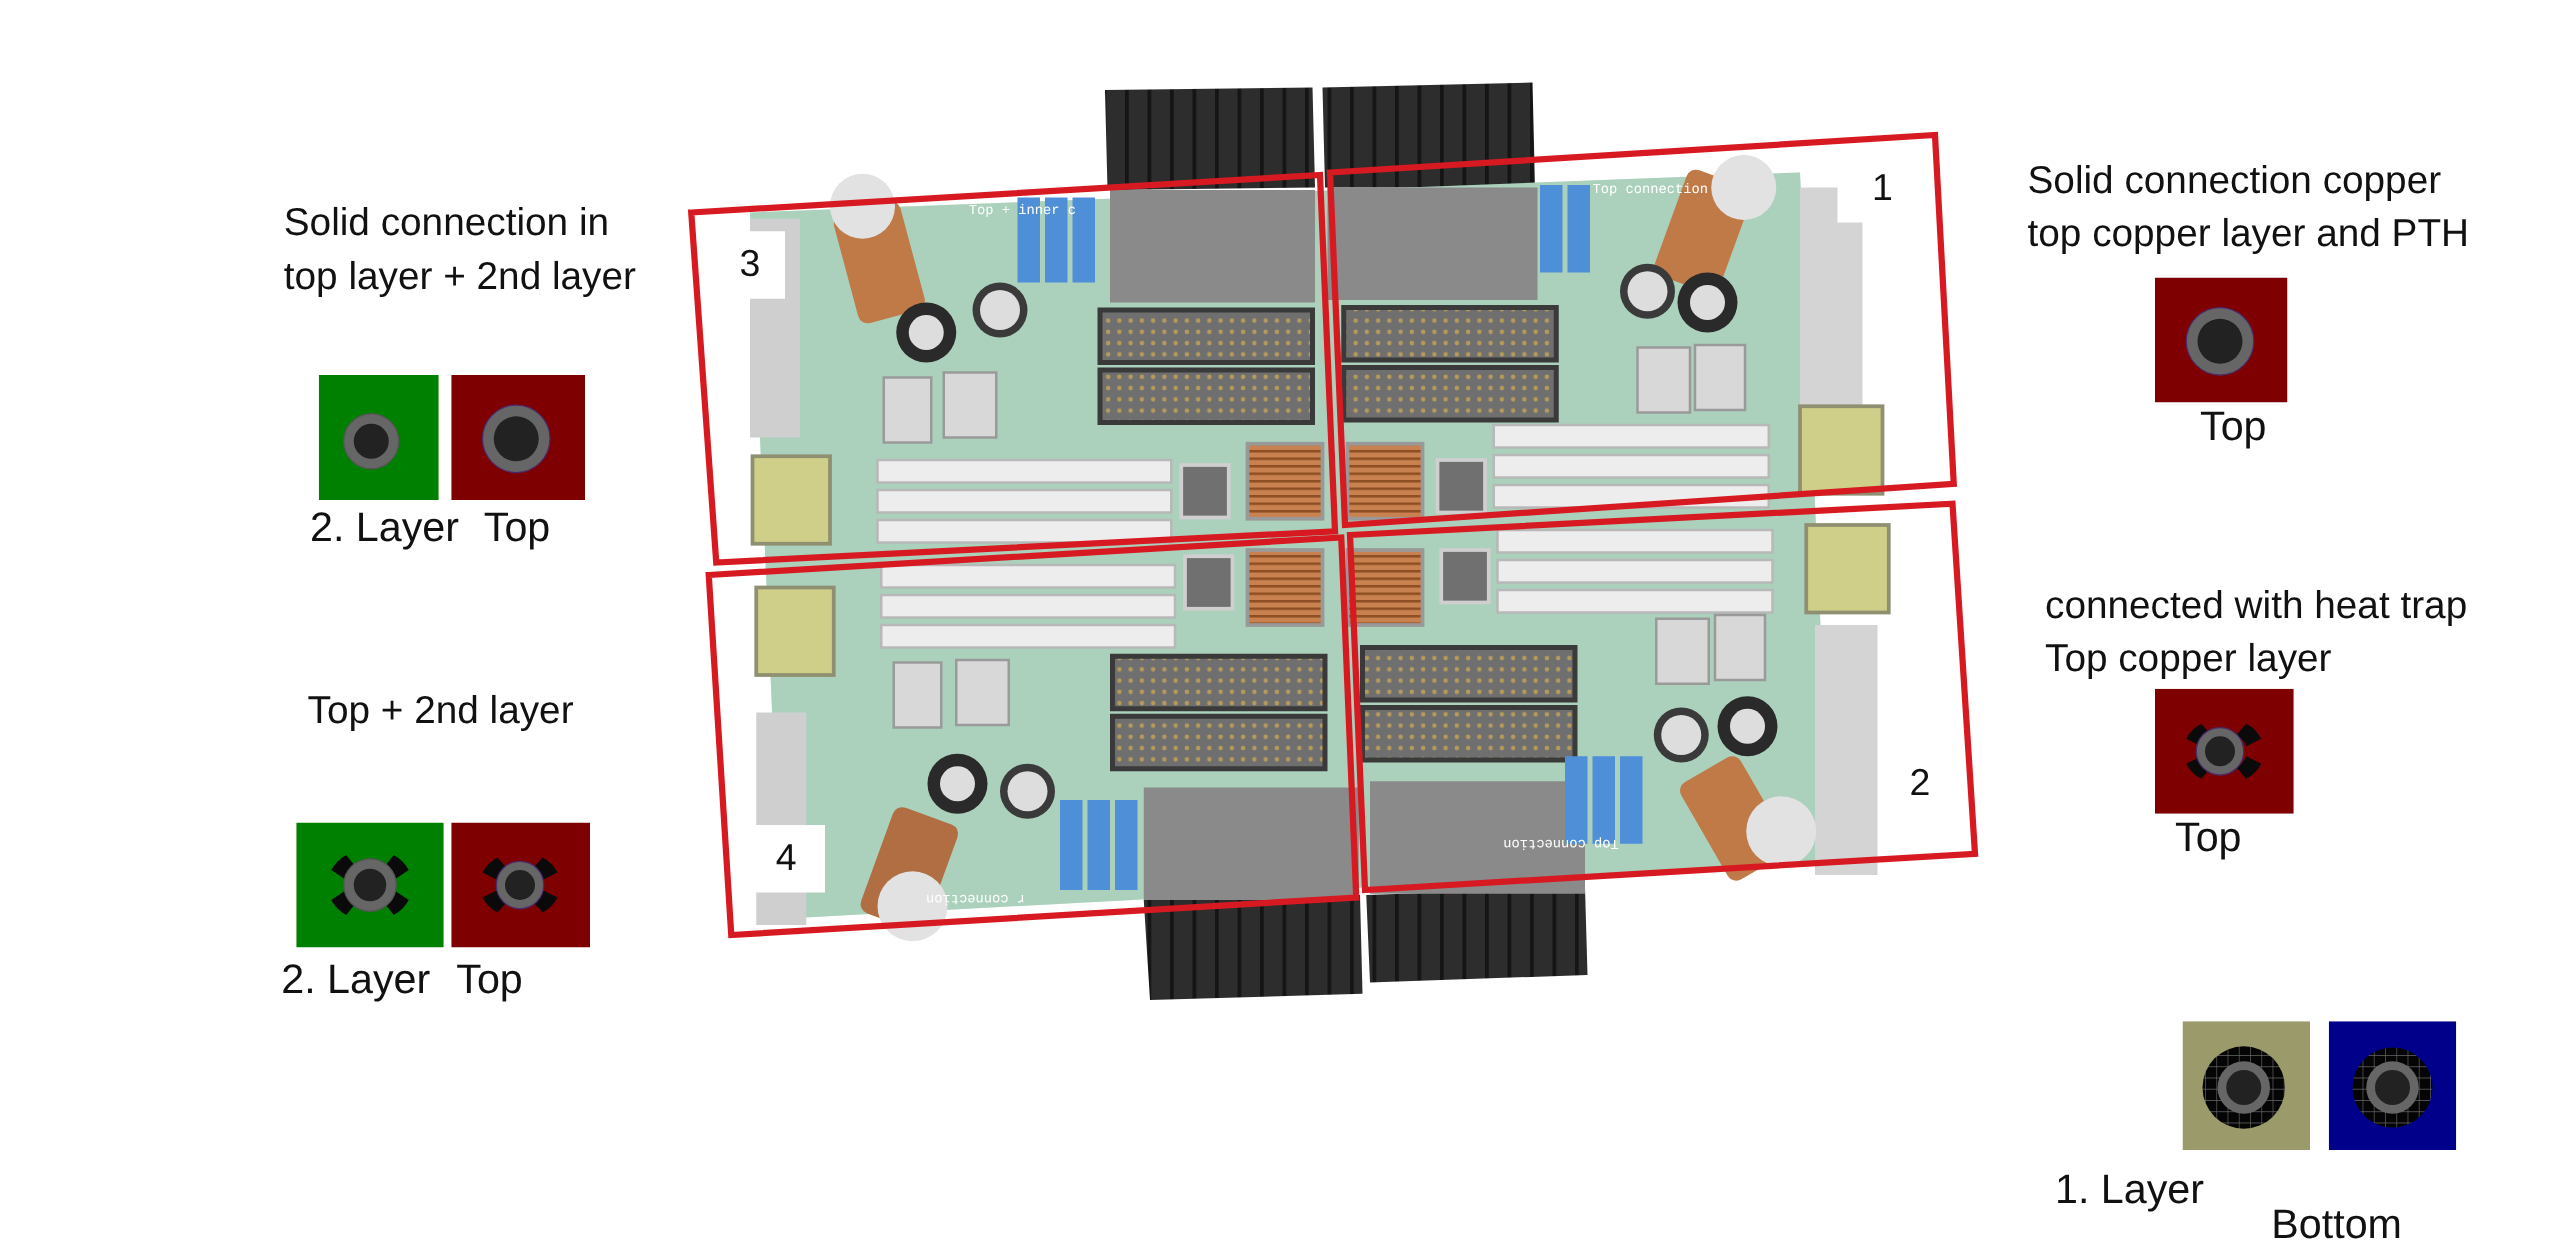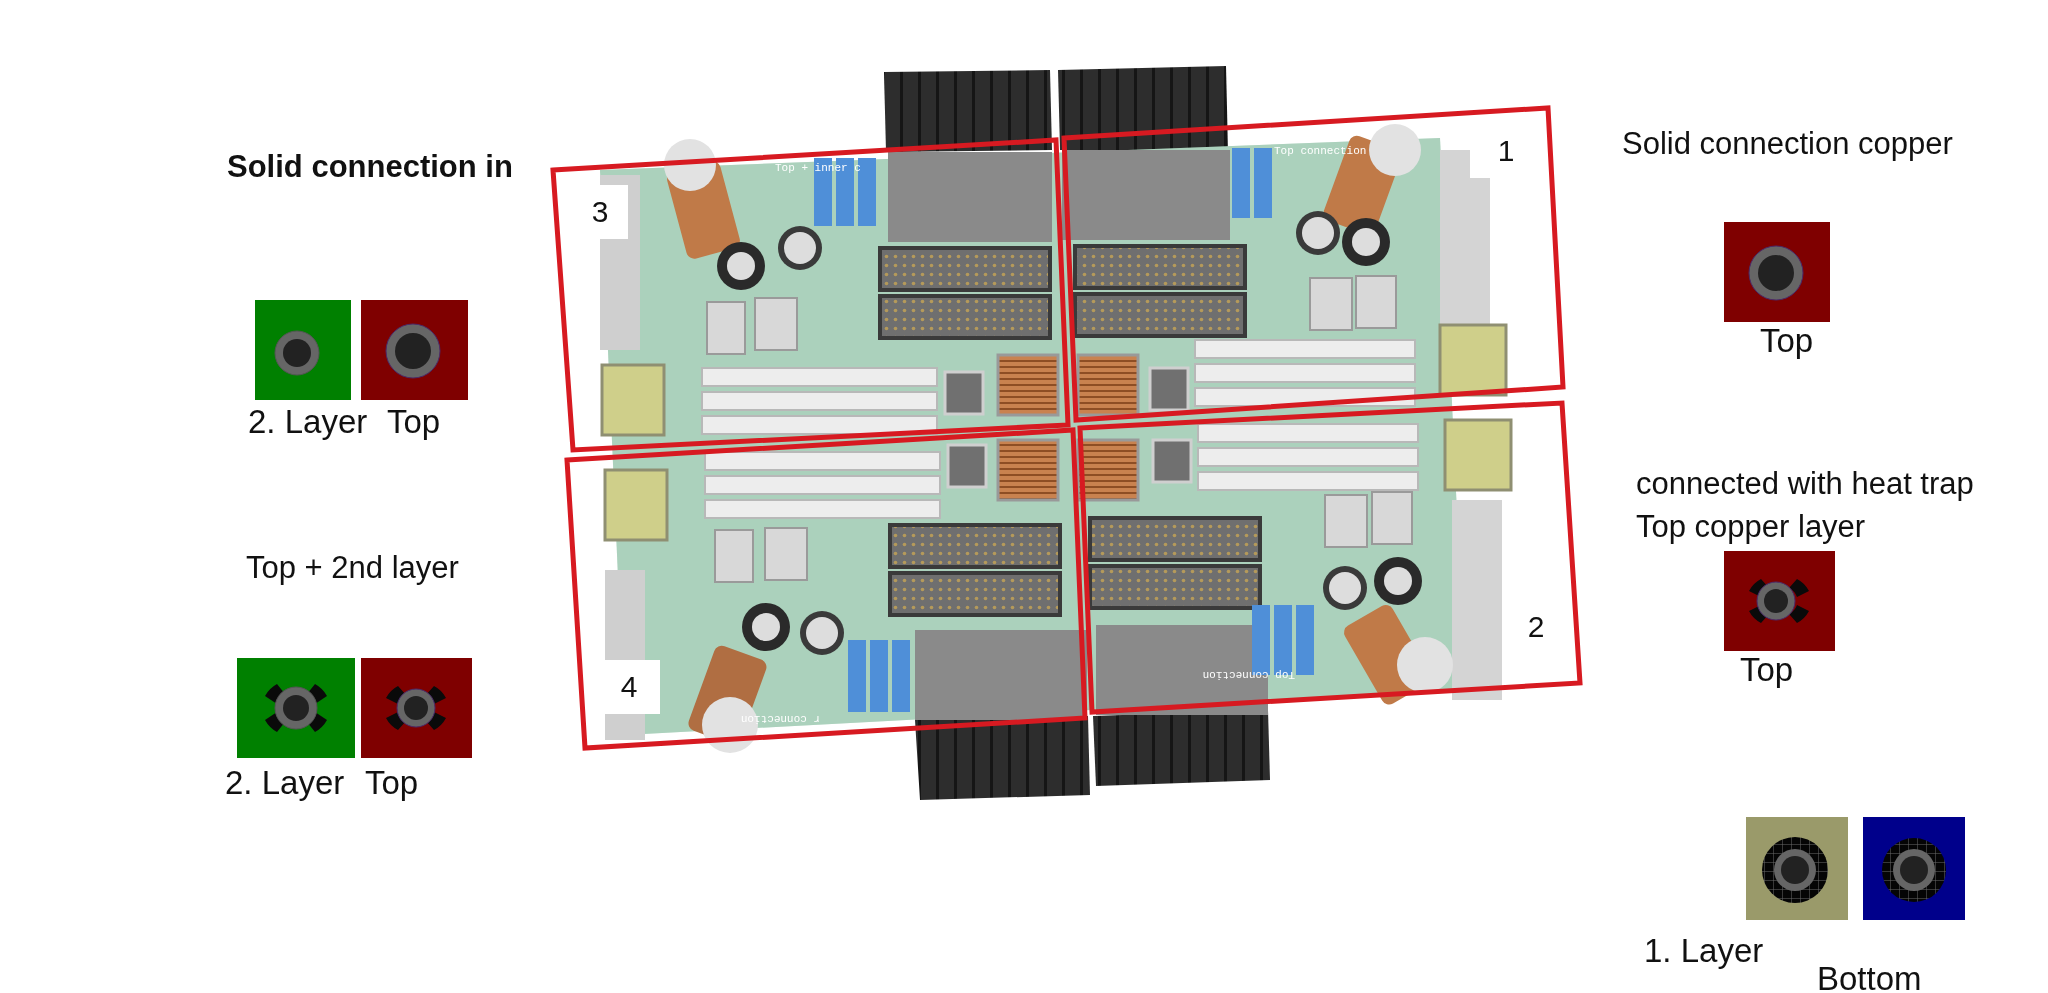--- a/index.html
+++ b/index.html
@@ -169,22 +169,23 @@
     <polygon points="567,460 1073,430 1085,718 585,748"></polygon>
     <polygon points="1080,428 1562,403 1580,683 1092,712"></polygon>
   </g>
 </svg>
 
 <div class="num-label" style="left:572px;top:185px;width:56px;height:54px;line-height:54px;">3</div>
 <div class="num-label" style="left:1470px;top:124px;width:72px;height:54px;line-height:54px;">1</div>
 <div class="num-label" style="left:598px;top:660px;width:62px;height:54px;line-height:54px;">4</div>
 <div class="num-label" style="left:1505px;top:600px;width:62px;height:54px;line-height:54px;">2</div>
 
-<div class="caption" style="left:227px;top:145px;font-weight:bold;">
+<div class="caption" style="left:227px;top:156px;">
   <div>Solid connection in</div>
+  <div>top layer + 2nd layer</div>
 </div>
 <div class="swatch" style="left:255px;top:300px;width:96px;height:100px;">
   <svg viewBox="0 0 96 100">
       <rect width="96" height="100" fill="#008000"></rect>
     <circle cx="42" cy="53" r="22" fill="#666" stroke="#555"></circle>
       <circle cx="42" cy="53" r="14" fill="#222"></circle>
     </svg>
 </div>
 <div class="swatch" style="left:361px;top:300px;width:107px;height:100px;">
   <svg viewBox="0 0 107 100">
@@ -223,20 +224,21 @@
     </g>
     <circle cx="55" cy="50" r="19" fill="#666" stroke="#4a2a6a"></circle>
       <circle cx="55" cy="50" r="12" fill="#222"></circle>
     </svg>
 </div>
 <div class="swatch-label" style="left:225px;top:765px;">2. Layer</div>
 <div class="swatch-label" style="left:365px;top:765px;">Top</div>
 
 <div class="caption" style="left:1622px;top:122px;">
   <div>Solid connection copper</div>
+  <div>top copper layer and PTH</div>
 </div>
 <div class="swatch" style="left:1724px;top:222px;width:106px;height:100px;">
   <svg viewBox="0 0 106 100">
       <rect width="106" height="100" fill="#7f0000"></rect>
     <circle cx="52" cy="51" r="27" fill="#666" stroke="#4a2a6a"></circle>
       <circle cx="52" cy="51" r="18" fill="#222"></circle>
     </svg>
 </div>
 <div class="swatch-label" style="left:1760px;top:323px;">Top</div>
 

